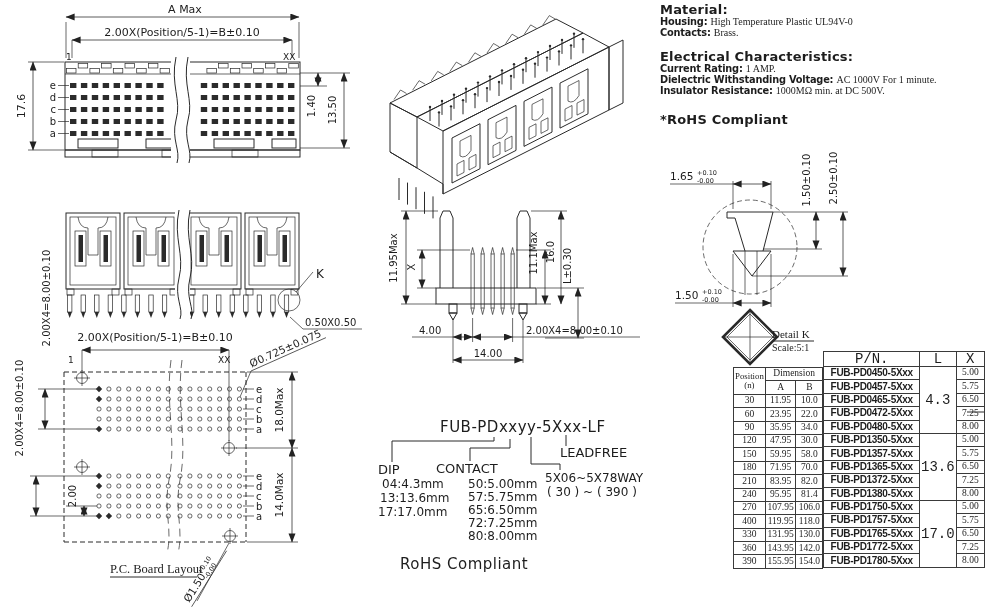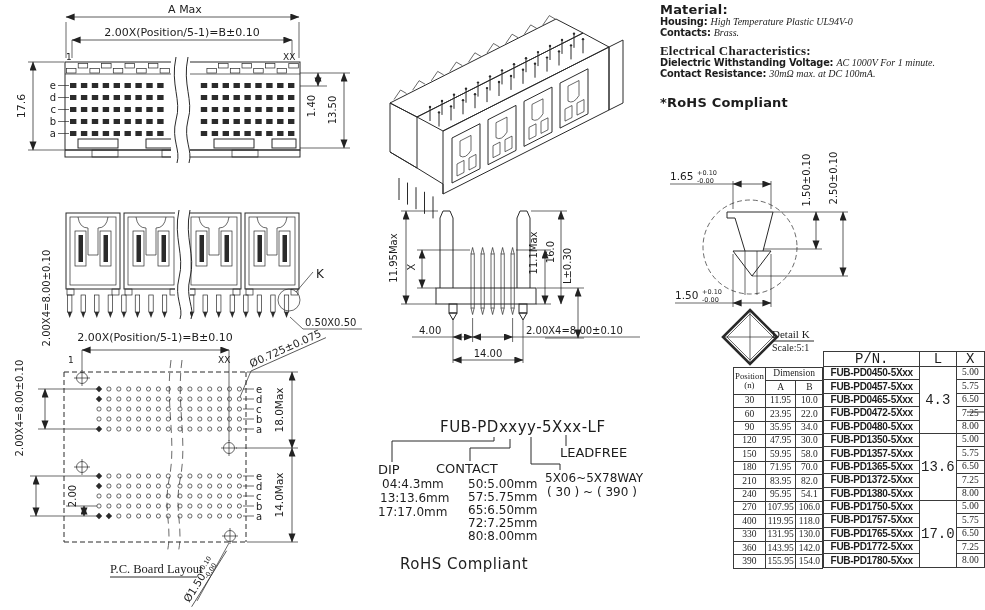--- a/index.html
+++ b/index.html
@@ -16,25 +16,25 @@
   .wh{fill:#ffffff;stroke:none;}
   .f6{font-size:6.5px;}.f9{font-size:9px;}.f10{font-size:10px;}.f10h{font-size:10.5px;}
   .f11{font-size:11px;}.f12{font-size:12px;}.f12h{font-size:12.5px;}.f13{font-size:13px;}
   .f15{font-size:15px;letter-spacing:.5px;}
   .ser{font-family:"Liberation Serif","DejaVu Serif",serif;}
   .mid{text-anchor:middle;}.end{text-anchor:end;}
 
   
   .mat{position:absolute;left:660px;top:3px;width:283px;}
   .mh{font-size:13px;font-weight:bold;letter-spacing:.2px;line-height:14px;}
-  .mh2{margin-top:5px;font-family:Liberation Serif, serif;}
+  .mh2{margin-top:11px;}
   .star{margin-top:16px;}
   .mi{white-space:nowrap;line-height:10.9px;font-size:9.8px;}
   .ml{font-weight:bold;letter-spacing:-.2px;}
-  .mv{font-family:"Liberation Serif","DejaVu Serif",serif;font-size:10px;font-style:italic;}
+  .mv{font-family:"Liberation Serif","DejaVu Serif",serif;font-size:10px;}
 
   
   .pt{position:absolute;left:733px;top:351px;display:flex;align-items:flex-start;}
   .pt table{border-collapse:collapse;table-layout:fixed;}
   .pt td,.pt th{border:1px solid #3a3a3a;height:12.4px;padding:0 1px;text-align:center;
       font-weight:normal;line-height:1;overflow:hidden;white-space:nowrap;}
   .tl{margin-top:16px;}
   .tl th,.tl td{font-family:"Liberation Serif","DejaVu Serif",serif;font-size:9.5px;}
   .tl .c1{width:26px;font-size:8.8px;}.tl .c2{width:29px;}.tl .c3{width:27px;}
   .tr2 th{font-family:Liberation Mono, monospace;font-size:14px;}
@@ -797,22 +797,23 @@
     <text x="547" y="496" class="f12">( 30 ) ~ ( 390 )</text>
     <text x="400" y="569" class="f15">RoHS Compliant</text>
   </g>
 </svg>
 
 <div class="mat">
   <div class="mh">Material:</div>
   <div class="mi"><span class="ml">Housing:</span> <span class="mv">High Temperature Plastic UL94V-0</span></div>
   <div class="mi"><span class="ml">Contacts:</span> <span class="mv">Brass.</span></div>
   <div class="mh mh2">Electrical Characteristics:</div>
+  <div class="mi"><span class="ml">Current Rating:</span> <span class="mv">1 AMP.</span></div>
   <div class="mi"><span class="ml">Dielectric Withstanding Voltage:</span> <span class="mv">AC 1000V For 1 minute.</span></div>
-  <div class="mi"><span class="ml">Contact Resistance:</span> <span class="mv">30mΩ max. at DC 100mA.</span></div>
+  <div class="mi"><span class="ml">Insulator Resistance:</span> <span class="mv">1000MΩ min. at DC 500V.</span></div>
   <div class="mh star">*RoHS Compliant</div>
 </div>
 
 <div class="pt">
   <table class="tl">
     <thead>
       <tr>
         <th class="c1" rowspan="2"><span>Position</span><br><span>(n)</span></th>
         <th colspan="2">Dimension</th>
       </tr>
@@ -853,21 +854,21 @@
             <td>70.0</td>
           </tr>
           <tr>
             <td>210</td>
             <td>83.95</td>
             <td>82.0</td>
           </tr>
           <tr>
             <td>240</td>
             <td>95.95</td>
-            <td>54.1</td>
+            <td>81.4</td>
           </tr>
           <tr>
             <td>270</td>
             <td>107.95</td>
             <td>106.0</td>
           </tr>
           <tr>
             <td>400</td>
             <td>119.95</td>
             <td>118.0</td>

